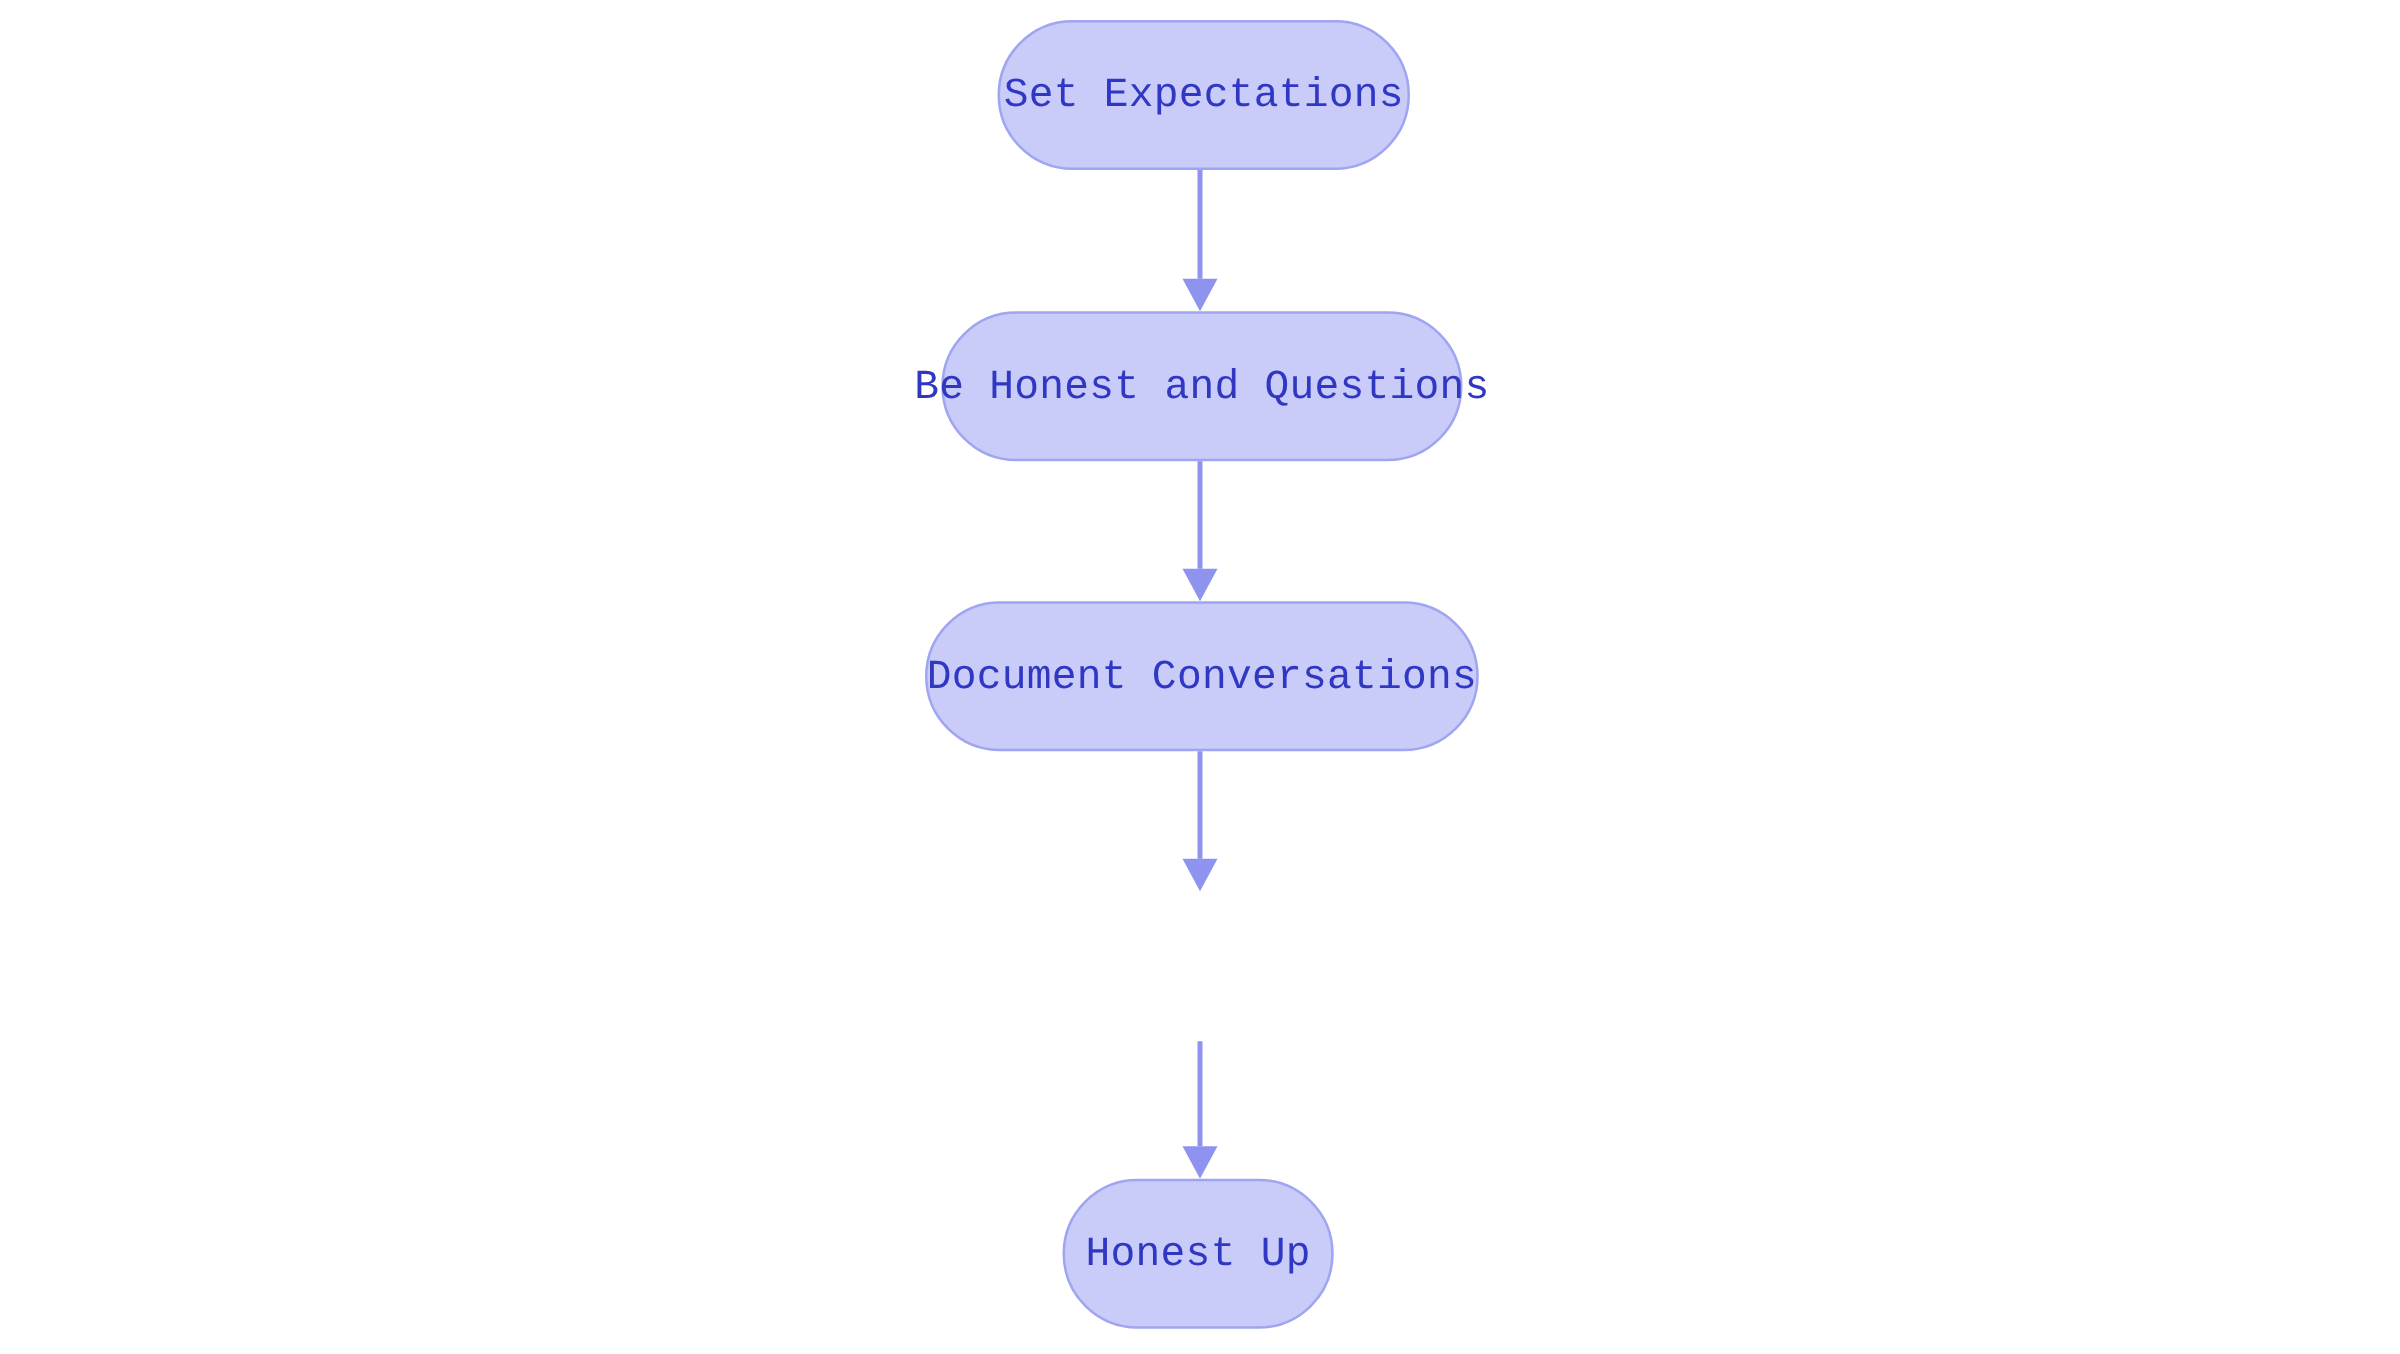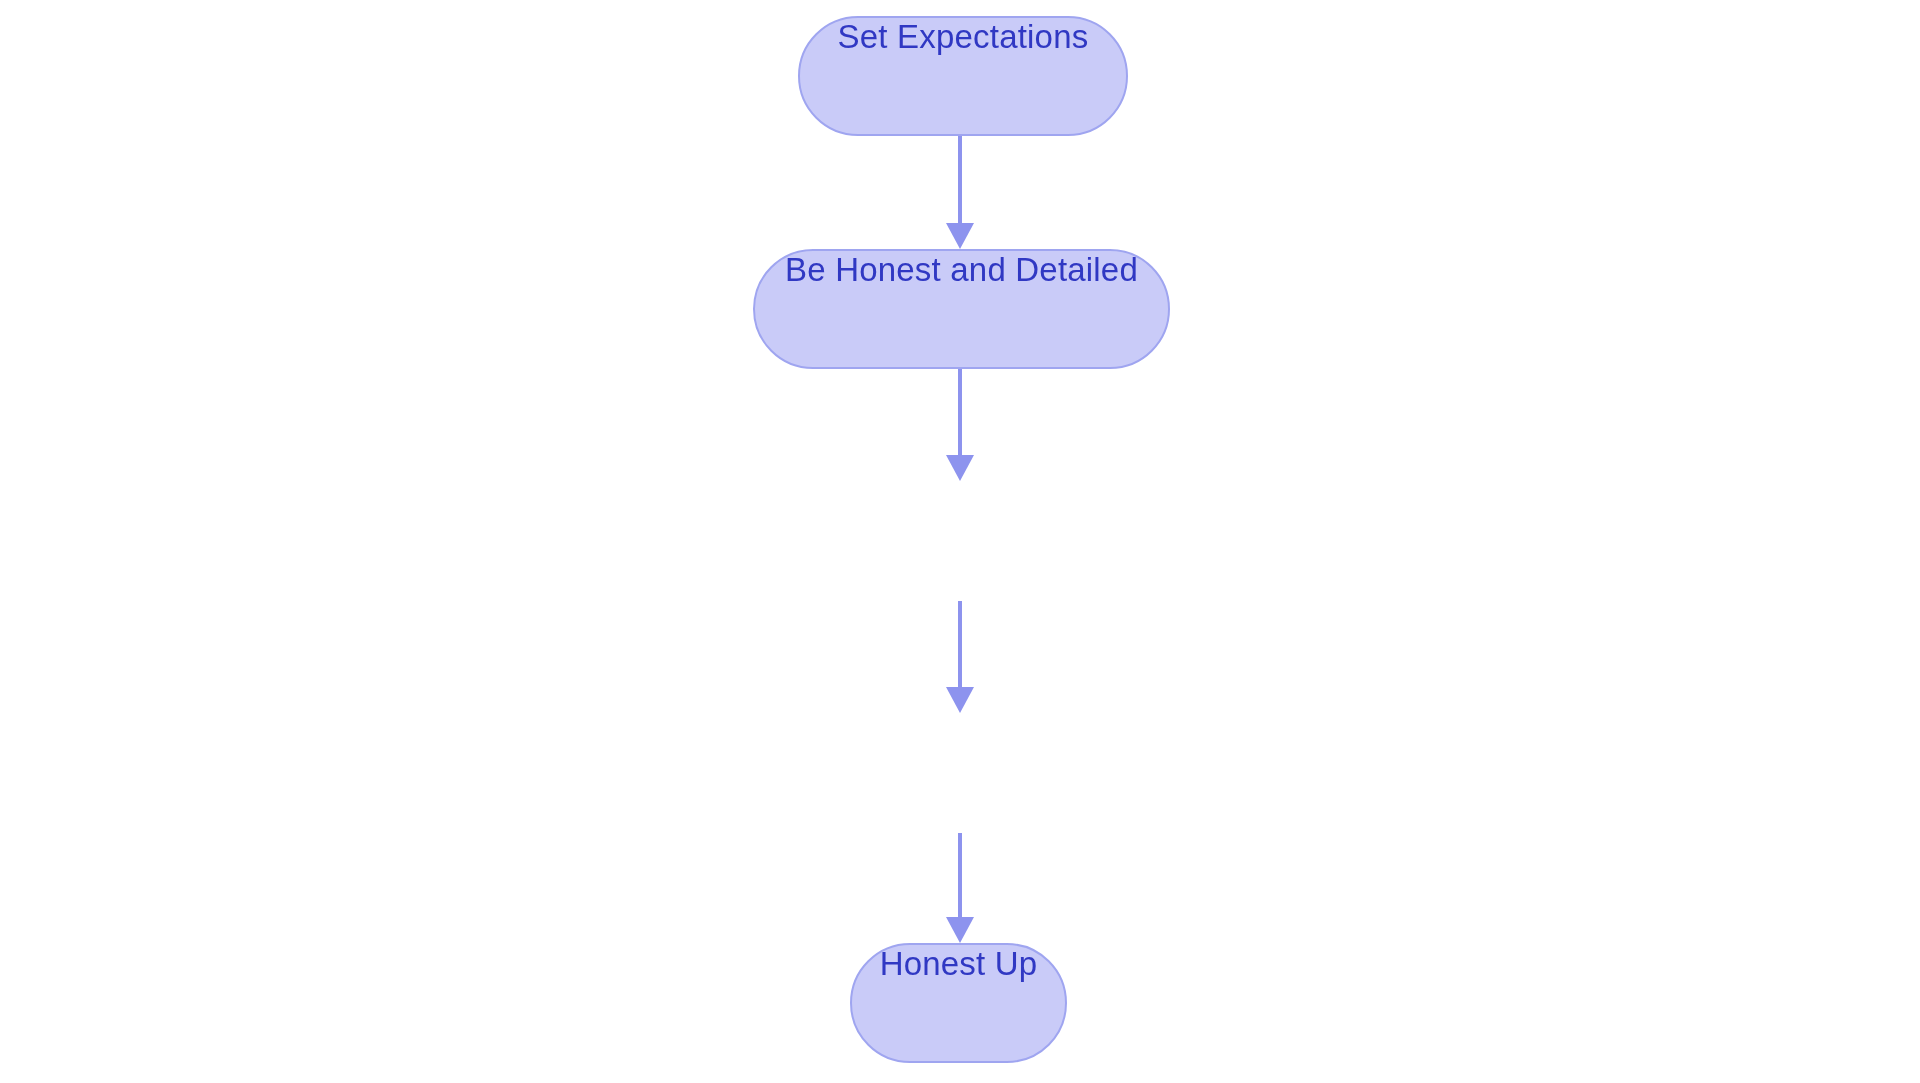--- a/index.html
+++ b/index.html
@@ -22,22 +22,23 @@
     background: var(--background);
     overflow: hidden;
   }
   .node {
     position: absolute;
     height: 120px;
     background: var(--node-fill);
     border: 2px solid var(--node-border);
     border-radius: 60px;
     display: flex;
-    align-items: flex-start;
+    align-items: center;
     justify-content: center;
+    font-family: Liberation Mono, monospace;
   }
   .node-label {
     color: var(--node-text);
     font-size: 33px;
     font-weight: 500;
     letter-spacing: 0.2px;
     white-space: nowrap;
     text-align: center;
   }
   .node-1 { left: 798px; top: 16px;  width: 330px; }
@@ -78,28 +79,31 @@
   <div class="node node-1">
     <span class="node-label">Set Expectations</span>
   </div>
 
   <div class="arrow arrow-1">
     <div class="arrow-line"></div>
     <div class="arrow-head"></div>
   </div>
 
   <div class="node node-2">
-    <span class="node-label">Be Honest and Detailed</span>
+    <span class="node-label">Be Honest and Questions</span>
   </div>
 
   <div class="arrow arrow-2">
     <div class="arrow-line"></div>
     <div class="arrow-head"></div>
   </div>
 
+  <div class="node node-3">
+    <span class="node-label">Document Conversations</span>
+  </div>
 
   <div class="arrow arrow-3">
     <div class="arrow-line"></div>
     <div class="arrow-head"></div>
   </div>
 
 
   <div class="arrow arrow-4">
     <div class="arrow-line"></div>
     <div class="arrow-head"></div>

